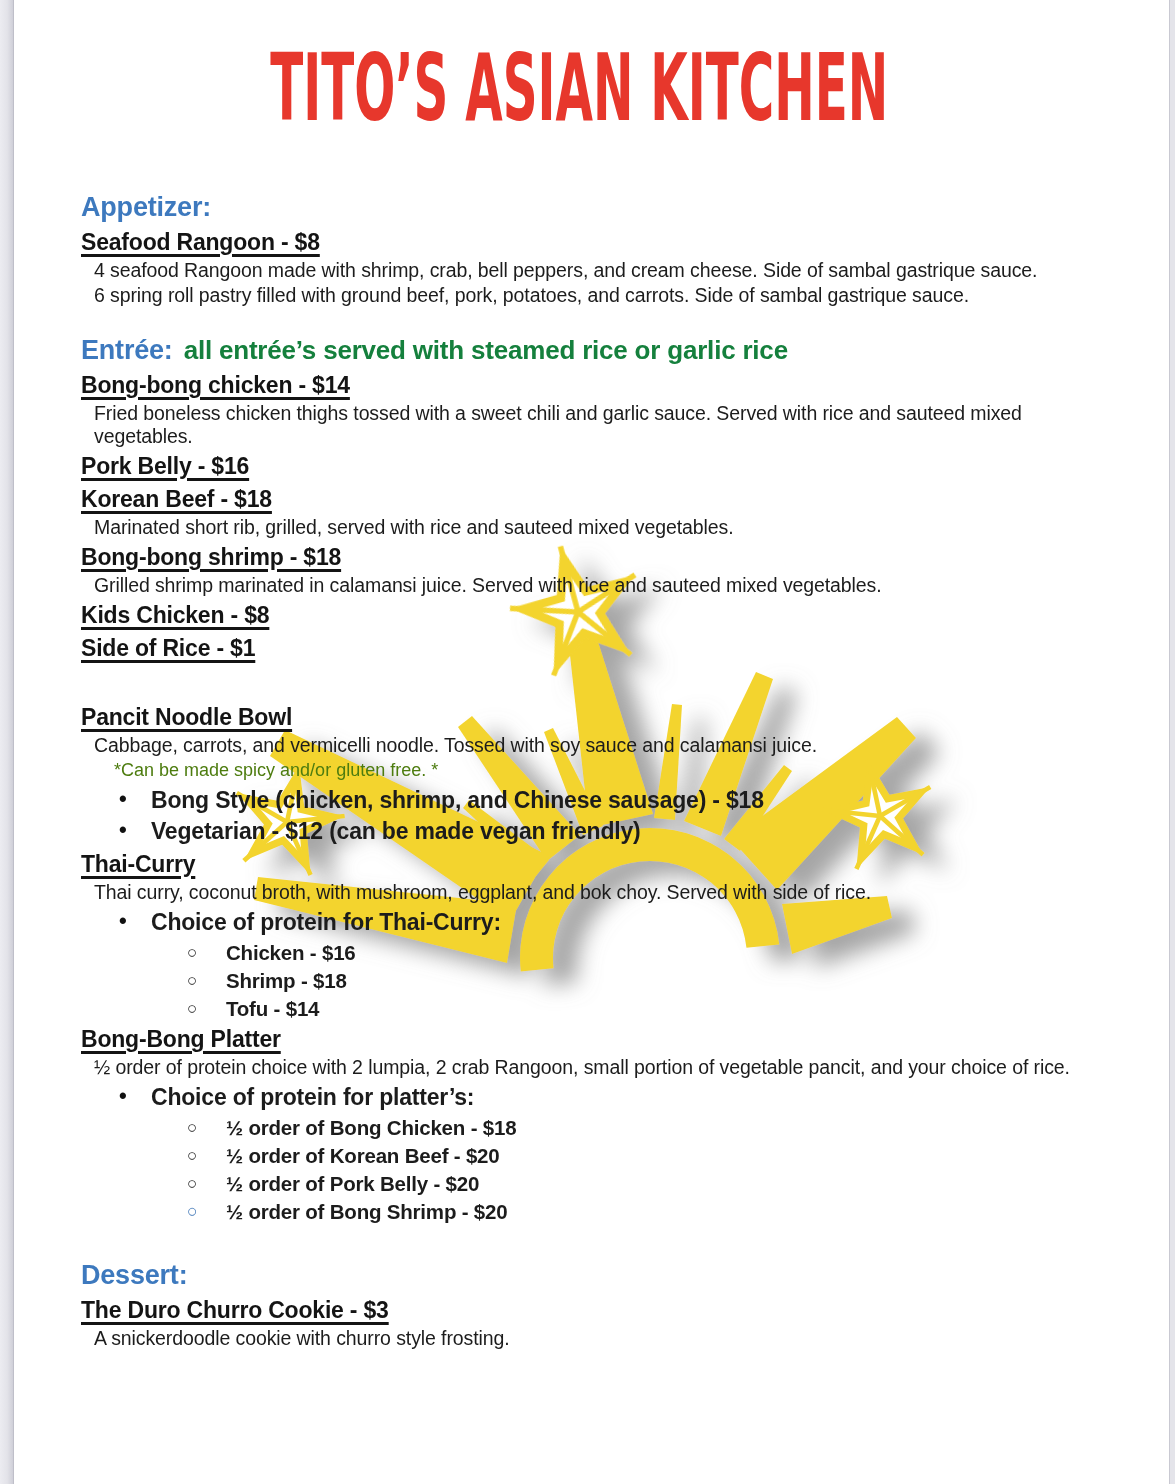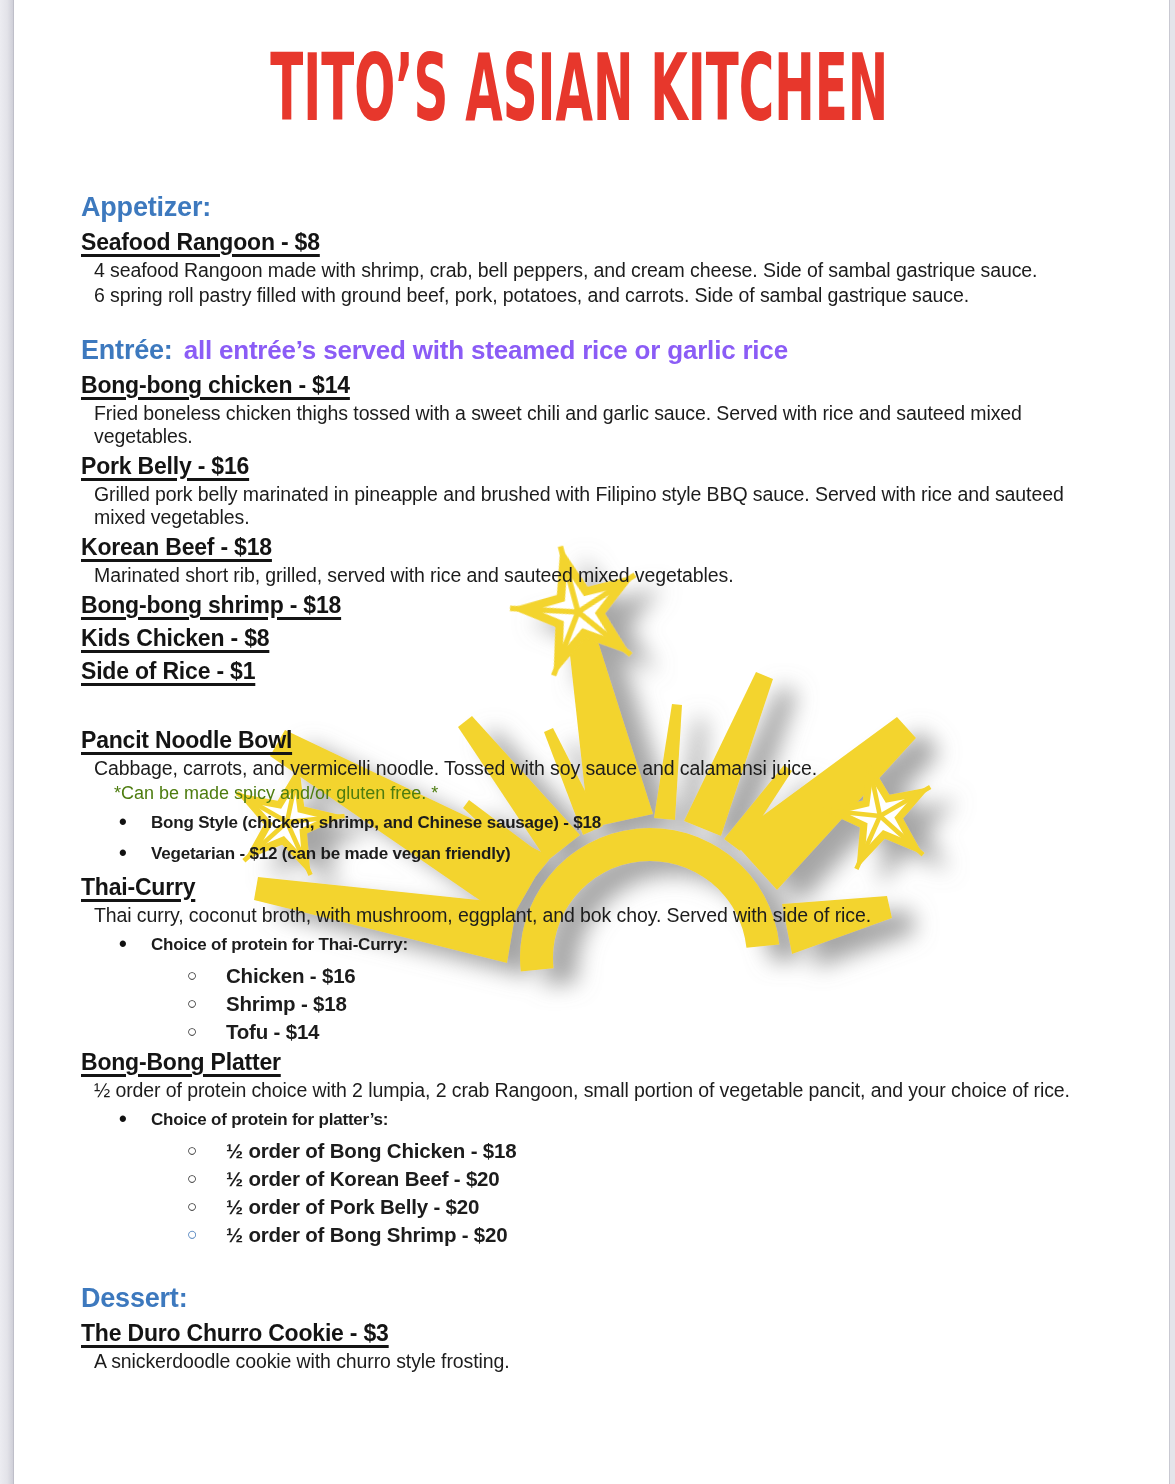--- a/index.html
+++ b/index.html
@@ -16,34 +16,34 @@
   .content{position:absolute;left:4px;top:0;width:1175px;box-sizing:border-box;
     padding:56px 66px 0 77px;z-index:2;}
   .title-row{height:100px;text-align:center;margin-bottom:34px;}
   .page-title{
     display:inline-block;font-family:"DejaVu Sans", sans-serif;font-weight:bold;
     font-size:62px;line-height:68px;color:#E7372C;white-space:nowrap;
     transform:translateX(-18px) scale(0.78,1.5);transform-origin:center 55%;
     letter-spacing:0px;
   }
   h2{font-size:27px;line-height:34px;font-weight:bold;color:#3D79BE;margin:0;letter-spacing:-0.2px;}
-  h2 .h2-note{color:#8b5cf6;margin-left:11px;font-size:26px;}
+  h2 .h2-note{color:#15803d;margin-left:11px;font-size:26px;}
   .sec-appetizer h2{margin-top:0;}
   .sec-entree h2{margin-top:26px;}
   .sec-dessert h2{margin-top:34px;}
   .item-name{
     font-size:23px;line-height:30px;font-weight:bold;color:#141414;margin-top:3px;
     text-decoration:underline;text-decoration-thickness:2.5px;text-underline-offset:4px;
     letter-spacing:-0.2px;
   }
   .item-desc{font-size:19.5px;line-height:23px;margin:2px 13px 2px;max-width:1040px;letter-spacing:-0.1px;}
   .gap-lg{height:36px;}
   .spicy-note{color:#4d7c0f;font-size:18px;line-height:23px;margin:2px 0 2px 33px;}
   ul{list-style:none;margin:0;padding:0;}
-  ul.b1 > li{position:relative;padding-left:70px;font-weight:bold;font-size:17px;line-height:26px;margin:5px 0;letter-spacing:-0.2px;}
+  ul.b1 > li{position:relative;padding-left:70px;font-weight:bold;font-size:23px;line-height:26px;margin:5px 0;letter-spacing:-0.2px;}
   ul.b1 > li::before{content:"\2022";position:absolute;left:38px;top:-1px;font-size:22px;color:#111;}
   ul.b2 > li{position:relative;padding-left:145px;font-weight:bold;font-size:20.5px;line-height:25px;margin:3px 0;letter-spacing:-0.2px;}
   ul.b2 > li::before{content:"\25CB";position:absolute;left:106px;top:0px;font-size:17px;color:#2a2a2a;font-weight:normal;}
   ul.b2 > li.blue-circle::before{color:#4A7EBB;font-weight:bold;font-size:18px;}
 </style>
 </head>
 <body>
 
 <div class="edge-left"></div>
 <div class="edge-right"></div>
@@ -100,24 +100,24 @@
     <div class="item-name">Seafood Rangoon - $8</div>
     <div class="item-desc">4 seafood Rangoon made with shrimp, crab, bell peppers, and cream cheese. Side of sambal gastrique sauce.</div>
     <div class="item-desc">6 spring roll pastry filled with ground beef, pork, potatoes, and carrots. Side of sambal gastrique sauce.</div>
   </div>
 
   <div class="sec-entree">
     <h2><span>Entrée:</span><span class="h2-note">all entrée’s served with steamed rice or garlic rice</span></h2>
     <div class="item-name">Bong-bong chicken - $14</div>
     <div class="item-desc">Fried boneless chicken thighs tossed with a sweet chili and garlic sauce. Served with rice and sauteed mixed vegetables.</div>
     <div class="item-name">Pork Belly - $16</div>
-    <div class="item-desc">Grilled pork belly marinated in pineapple and brushed with Filipino style BBQ sauce. Served with rice and sauteed mixed vegetables.</div>
     <div class="item-name">Korean Beef - $18</div>
     <div class="item-desc">Marinated short rib, grilled, served with rice and sauteed mixed vegetables.</div>
     <div class="item-name">Bong-bong shrimp - $18</div>
+    <div class="item-desc">Grilled shrimp marinated in calamansi juice. Served with rice and sauteed mixed vegetables.</div>
     <div class="item-name">Kids Chicken - $8</div>
     <div class="item-name">Side of Rice - $1</div>
   </div>
 
   <div class="gap-lg"></div>
 
   <div class="sec-pancit">
     <div class="item-name">Pancit Noodle Bowl</div>
     <div class="item-desc">Cabbage, carrots, and vermicelli noodle. Tossed with soy sauce and calamansi juice.</div>
     <div class="spicy-note">*Can be made spicy and/or gluten free. *</div>

